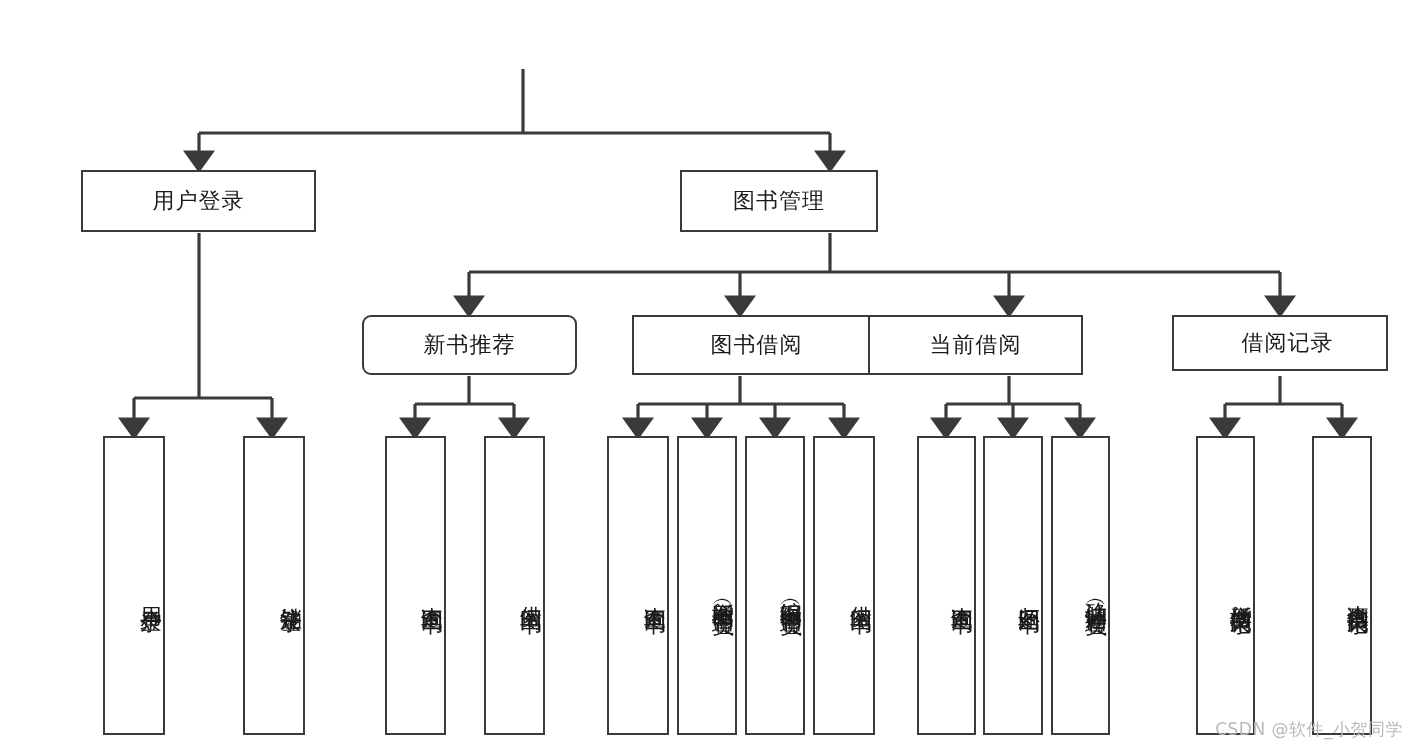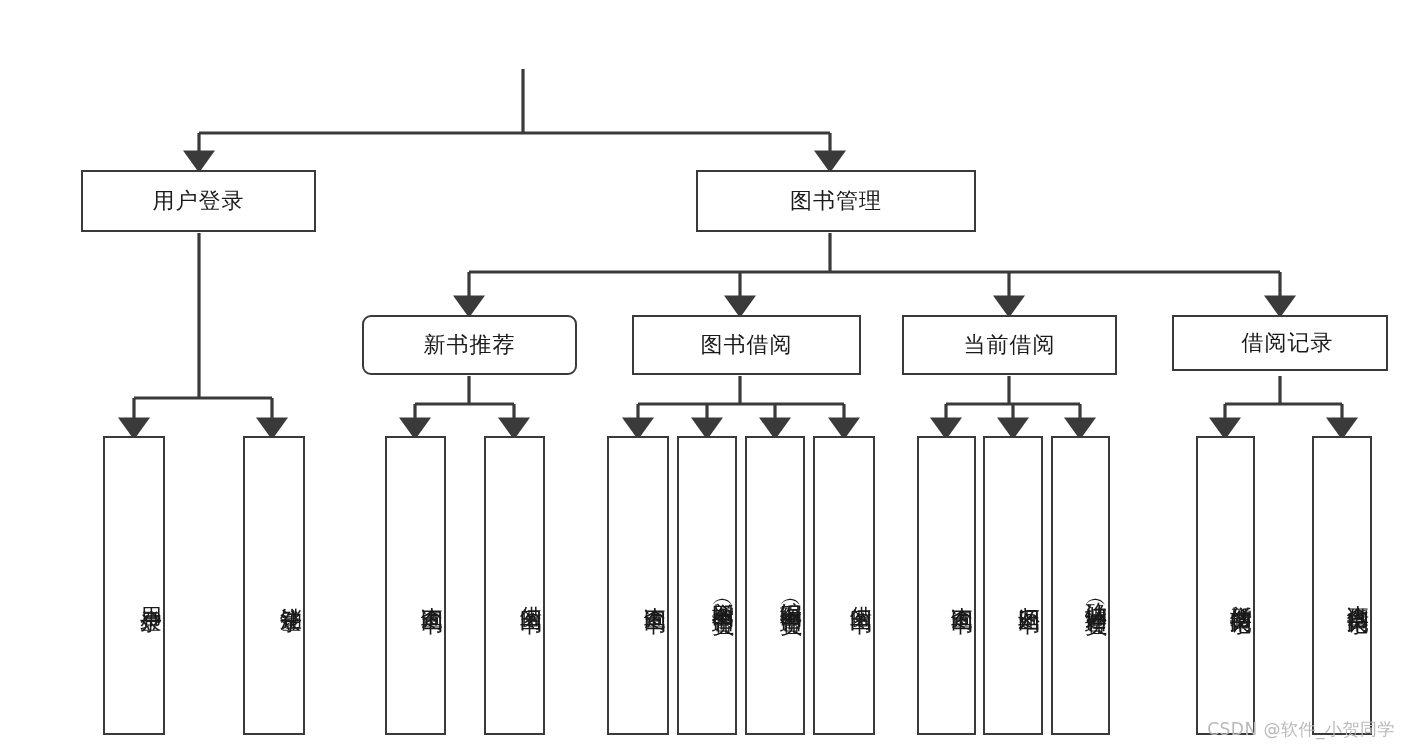--- a/index.html
+++ b/index.html
@@ -52,21 +52,21 @@
   }
   .node.vertical > span {
     writing-mode: vertical-rl;
     text-orientation: upright;
   }
   .node-root {
     font-size: 23px;
   }
   #watermark {
     position: absolute;
-    right: 10px;
+    right: 2px;
     bottom: 6px;
     font-size: 17px;
     color: #b9b9b9;
     z-index: 5;
     white-space: nowrap;
     letter-spacing: 0.5px;
   }
 </style>
 </head>
 <body>
@@ -120,31 +120,31 @@
       <path d="M1225,404 L1342,404"></path>
       <path d="M1225,404 L1225,427" marker-end="url(#arrow)"></path>
       <path d="M1342,404 L1342,427" marker-end="url(#arrow)"></path>
     </g>
   </svg>
 
 
   <div class="node horizontal" style="left:81px; top:170px; width:235px; height:62px;">
     <span>用户登录</span>
   </div>
-  <div class="node horizontal" style="left:696px; top:170px; width:280px; height:62px;">
+  <div class="node horizontal" style="left:680px; top:170px; width:198px; height:62px;">
     <span>图书管理</span>
   </div>
 
   <div class="node horizontal" style="left:362px; top:315px; width:215px; height:60px;border-radius:9px;">
     <span>新书推荐</span>
   </div>
-  <div class="node horizontal" style="left:632px; top:315px; width:229px; height:60px;justify-content:center;">
+  <div class="node horizontal" style="left:632px; top:315px; width:249px; height:60px;justify-content:center;">
     <span>图书借阅</span>
   </div>
-  <div class="node horizontal" style="left:902px; top:315px; width:215px; height:60px;">
+  <div class="node horizontal" style="left:868px; top:315px; width:215px; height:60px;">
     <span>当前借阅</span>
   </div>
   <div class="node horizontal" style="left:1172px; top:315px; width:216px; height:56px;padding-left:15px;">
     <span>借阅记录</span>
   </div>
 
   <div class="node vertical" style="left:103px; top:436px; width:62px; height:299px;">
     <span>用户登录</span>
   </div>
   <div class="node vertical" style="left:243px; top:436px; width:62px; height:299px;">

